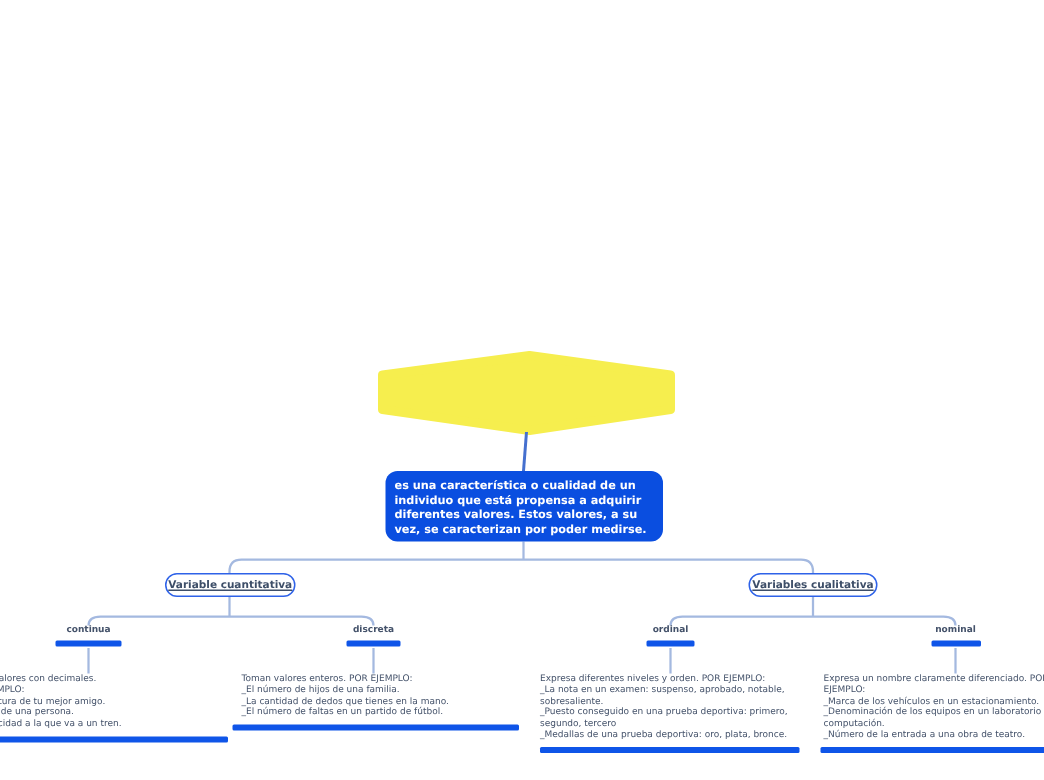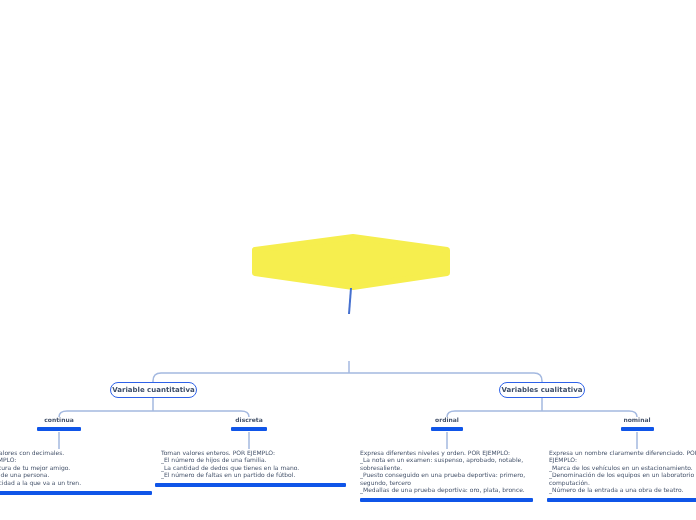--- a/index.html
+++ b/index.html
@@ -19,21 +19,21 @@
   }
   #definition{
     left:257px;top:314px;width:185px;height:47px;box-sizing:border-box;
     background:var(--box_blue);border-radius:8px;padding:5px 6px 0 6px;
     color:#ffffff;font-size:7.5px;font-weight:bold;line-height:9.6px;white-space:pre;
   }
   .node{
     height:16px;box-sizing:border-box;background:#ffffff;
     border:1.5px solid var(--node_border);border-radius:9px;
     display:flex;align-items:center;justify-content:center;
-    font-size:7px;font-weight:bold;color:var(--title_text);white-space:nowrap;
+    font-size:7px;font-weight:bold;color:var(--title_text);white-space:nowrap;text-decoration:underline;
   }
   #node-quant{left:110px;top:382px;width:87px;}
   #node-qual{left:499px;top:382px;width:86px;}
   .leaf-label{
     top:416px;width:80px;text-align:center;
     font-size:6px;font-weight:600;color:var(--body_text);white-space:nowrap;
   }
   #label-continua{left:19px;}
   #label-discreta{left:209px;}
   #label-ordinal{left:407px;}
@@ -65,20 +65,24 @@
     <path class="conn-dark" d="M351,288 L349,314"></path>
     <path class="conn" d="M349,361 L349,373"></path>
     <path class="conn" d="M153,383 L153,381 Q153,373 161,373 L534,373 Q542,373 542,381 L542,383"></path>
     <path class="conn" d="M153,398 L153,411 M542,398 L542,411"></path>
     <path class="conn" d="M59,417 Q59,411 67,411 L241,411 Q249,411 249,417"></path>
     <path class="conn" d="M447,417 Q447,411 455,411 L629,411 Q637,411 637,417"></path>
     <path class="conn" d="M59,432 L59,449 M249,432 L249,449 M447,432 L447,449 M637,432 L637,449"></path>
   </svg>
 
 
+  <div id="definition" class="abs">es una característica o cualidad de un
+individuo que está propensa a adquirir
+diferentes valores. Estos valores, a su
+vez, se caracterizan por poder medirse.</div>
 
   <div id="node-quant" class="abs node">Variable cuantitativa</div>
   <div id="node-qual" class="abs node">Variables cualitativa</div>
 
   <div id="label-continua" class="abs leaf-label">continua</div>
   <div id="label-discreta" class="abs leaf-label">discreta</div>
   <div id="label-ordinal" class="abs leaf-label">ordinal</div>
   <div id="label-nominal" class="abs leaf-label">nominal</div>
 
   <div id="bar-continua" class="abs bar"></div>

